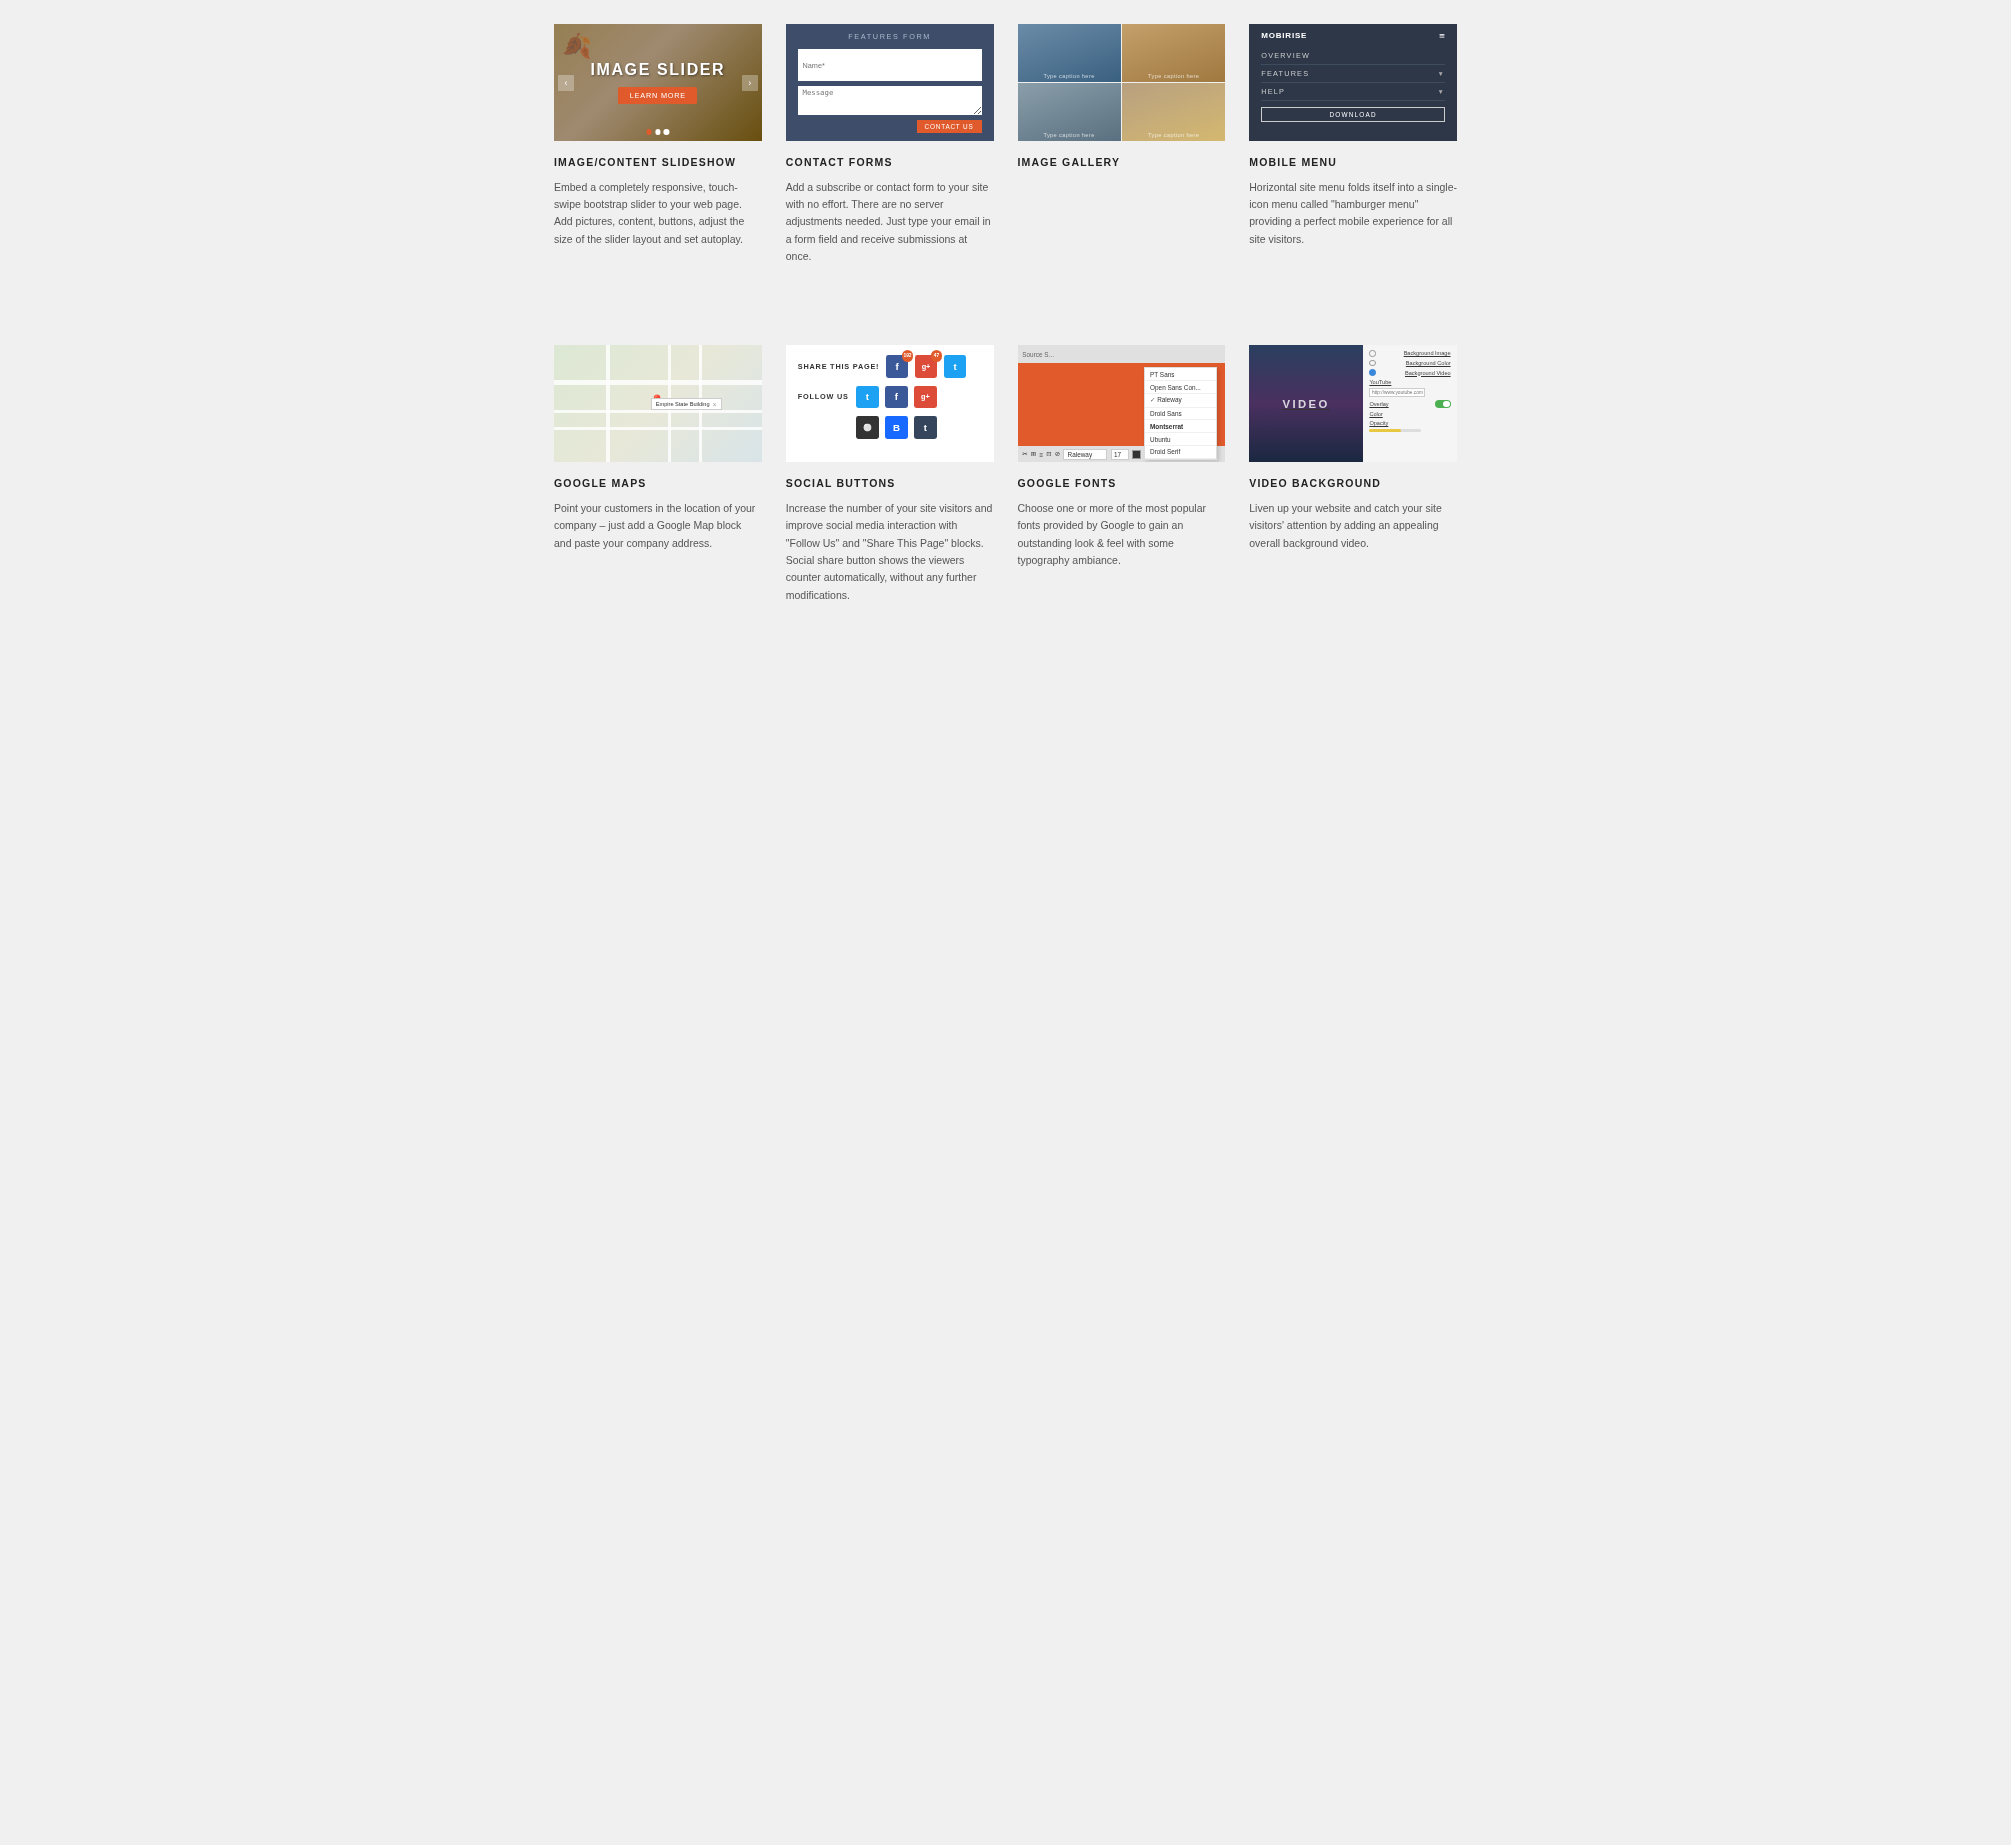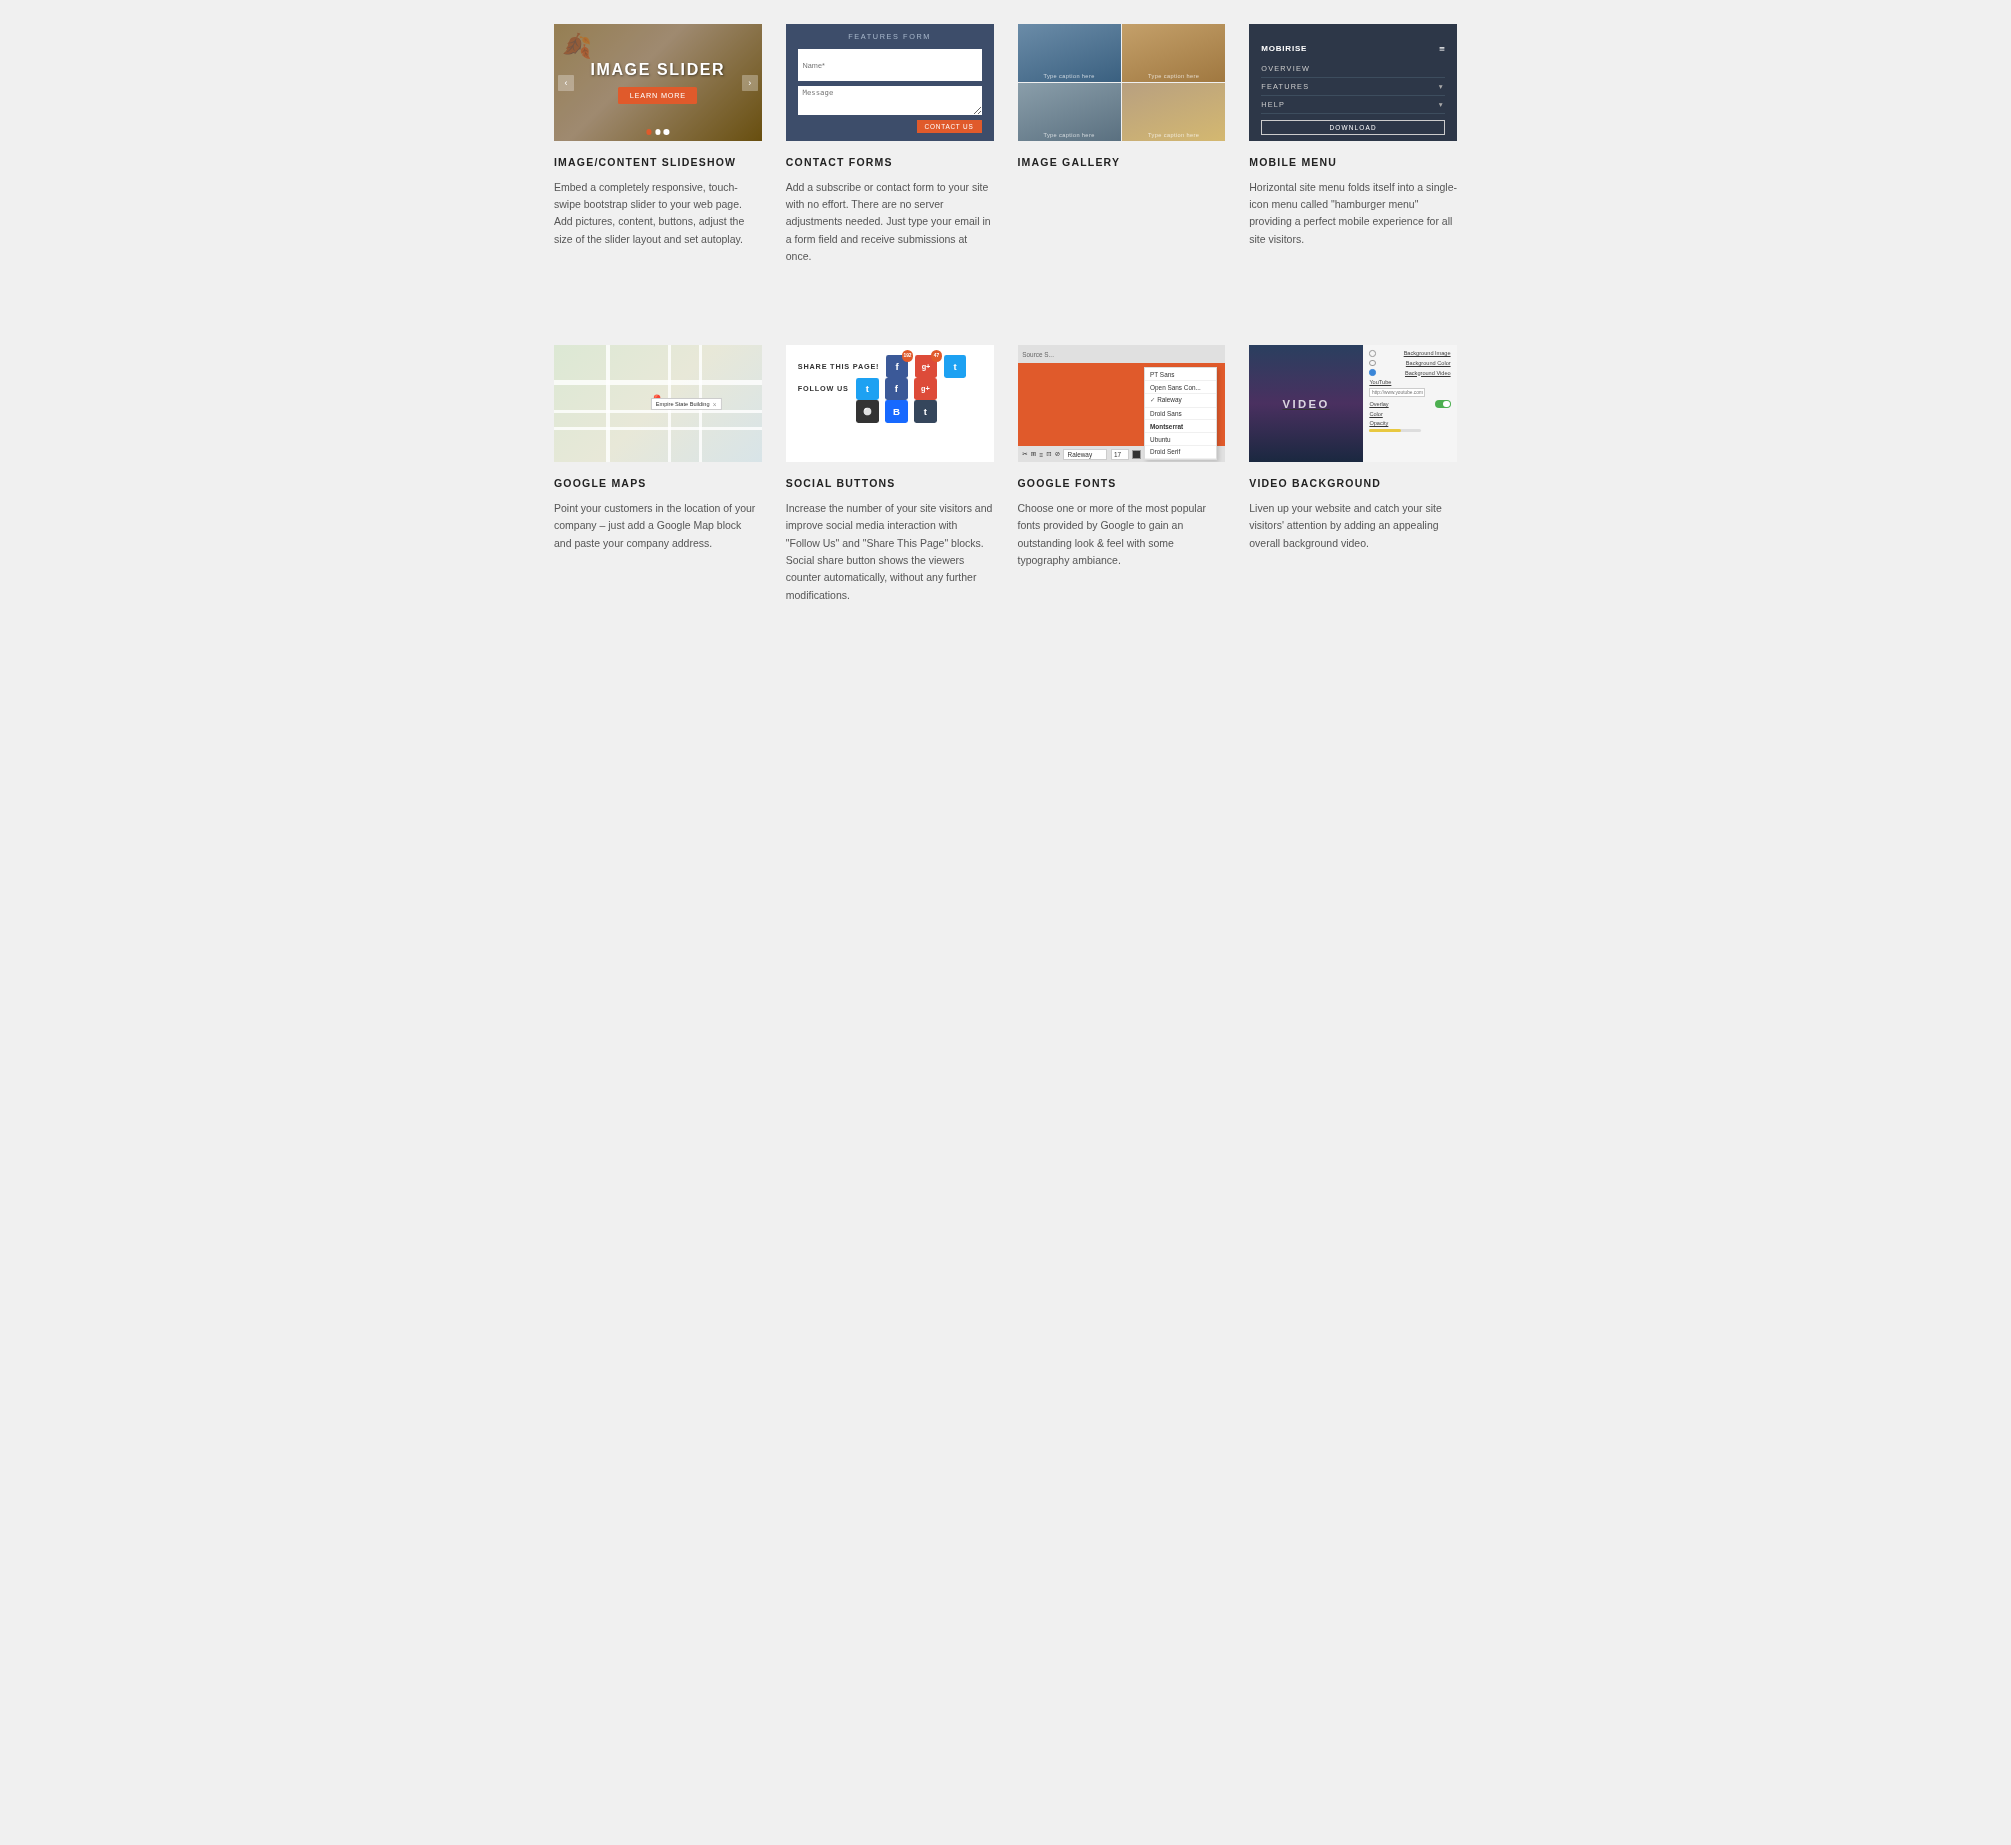--- a/index.html
+++ b/index.html
@@ -188,21 +188,21 @@
       font-size: 5.6px;
       letter-spacing: 0.4px;
     }
     
     .mobile-menu-preview {
       width: 100%;
       height: 117px;
       background: #2d3748;
       display: flex;
       flex-direction: column;
-      padding: 19px 12px;
+      padding: 6px 12px;
       gap: 0;
     }
     .mm-header {
       display: flex;
       justify-content: space-between;
       align-items: center;
       margin-bottom: 6.4px;
     }
     .mm-logo {
       color: white;
@@ -286,20 +286,21 @@
       font-size: 6.4px;
     }
     
     .social-preview {
       width: 100%;
       height: 117px;
       background: white;
       display: flex;
       flex-direction: column;
       padding: 9.7px 12px;
+      gap: 8px;
     }
     .social-row {
       display: flex;
       align-items: center;
       gap: 6.4px;
     }
     .social-label {
       font-size: 7.3px;
       font-weight: 700;
       letter-spacing: 0.8px;

